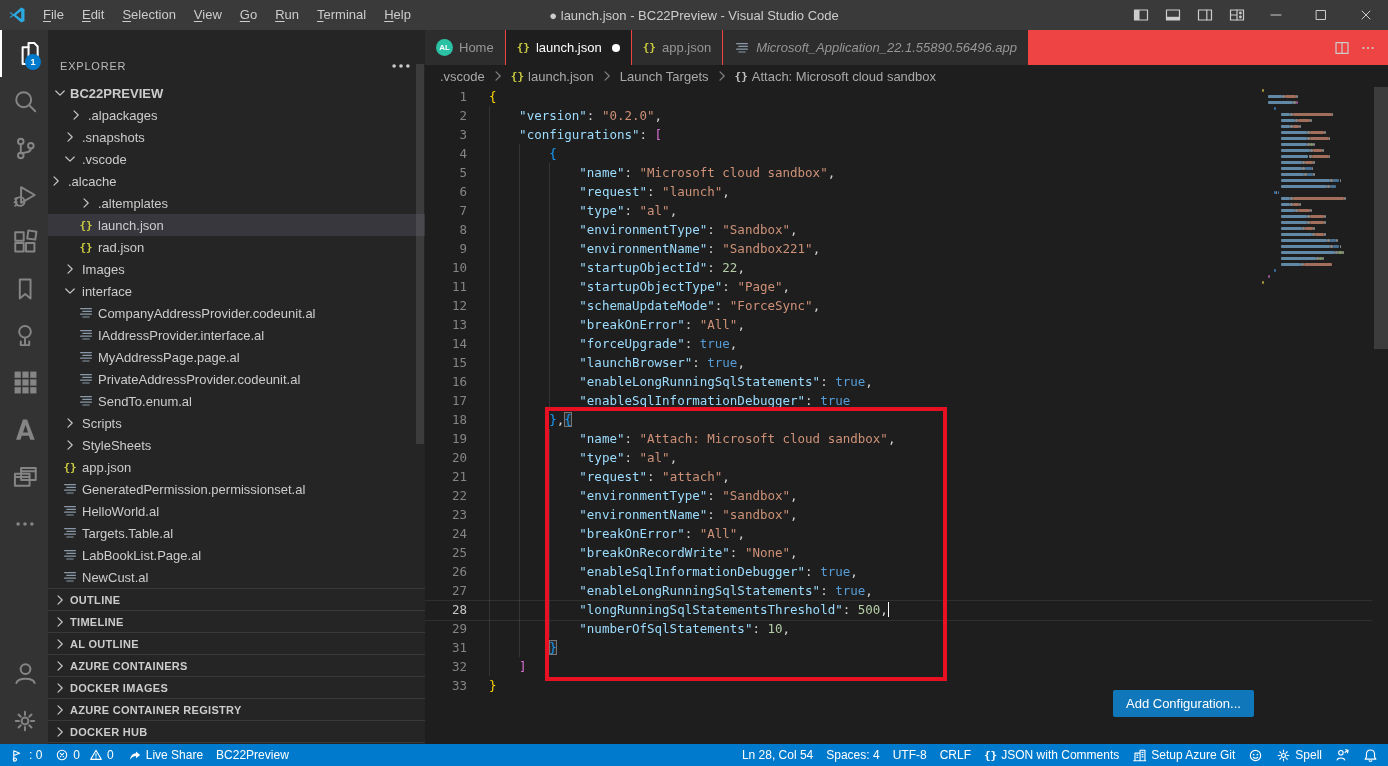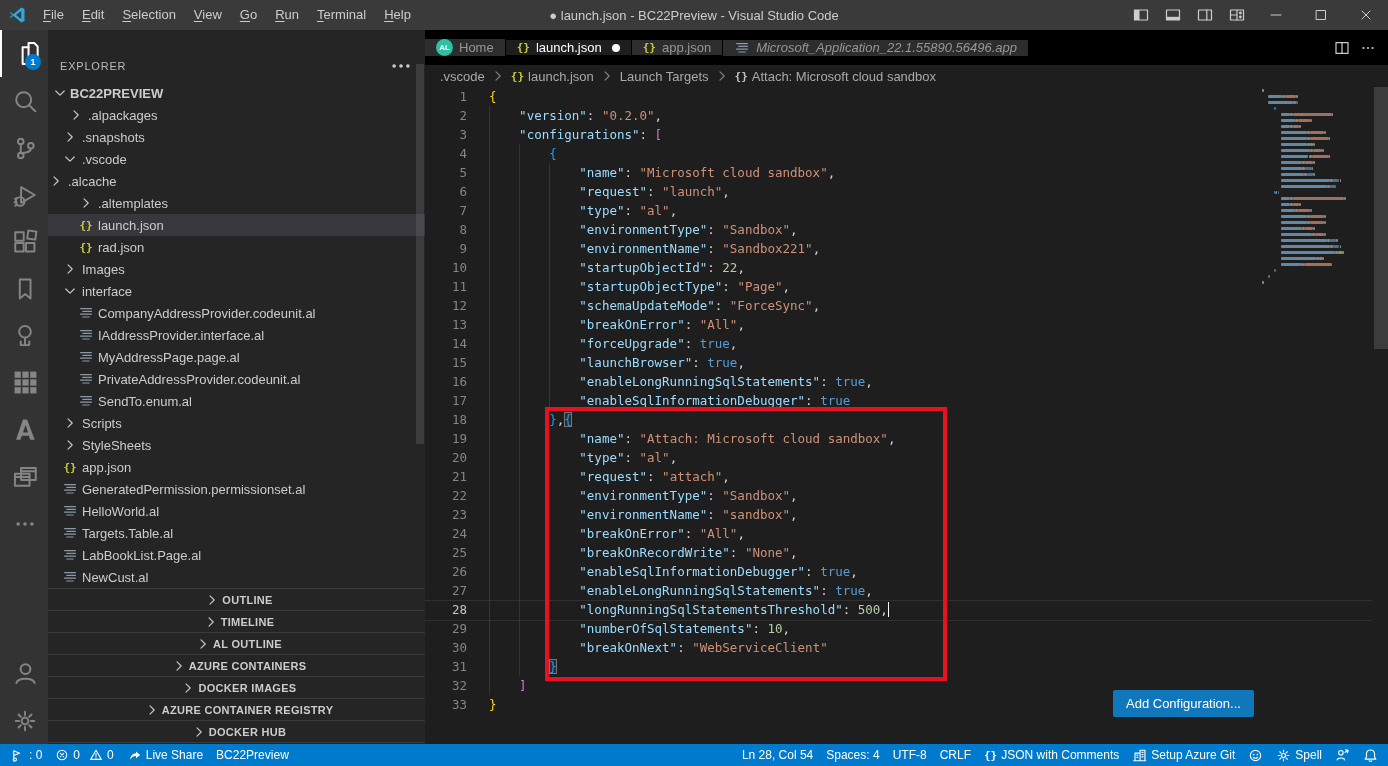--- a/index.html
+++ b/index.html
@@ -23,26 +23,26 @@
   .ab-badge{position:absolute;right:7px;bottom:7px;min-width:16px;height:16px;border-radius:9px;background:#007acc;color:#fff;font-size:9px;display:flex;align-items:center;justify-content:center;font-weight:bold;}
   
   .sidebar{position:absolute;left:48px;top:30px;width:377px;bottom:22px;background:#252526;color:#cccccc;overflow:hidden;z-index:20;}
   .sb-header{height:32px;display:flex;align-items:center;padding:0 12px;font-size:11px;color:#bbbbbb;letter-spacing:.8px;margin-top:20px;}
   .sb-header .more{margin-left:auto;color:#cccccc;}
   .sb-root{height:22px;display:flex;align-items:center;font-size:13px;font-weight:bold;padding-left:4px;gap:2px;}
   .tree-row{height:22px;display:flex;align-items:center;font-size:13px;gap:4px;box-sizing:border-box;white-space:nowrap;}
   .tree-row.selected{background:#37373d;}
   .tree-chev{width:16px;height:16px;flex:none;display:flex;align-items:center;justify-content:center;color:#c5c5c5;}
   .tree-ico{width:16px;height:16px;flex:none;display:flex;align-items:center;justify-content:center;}
-  .panel-row{height:22px;border-top:1px solid rgba(204,204,204,0.12);display:flex;align-items:center;font-size:11px;font-weight:bold;padding-left:4px;gap:2px;letter-spacing:.3px;box-sizing:border-box;justify-content:center;}
+  .panel-row{height:22px;border-top:1px solid rgba(204,204,204,0.12);display:flex;align-items:center;font-size:11px;font-weight:bold;padding-left:4px;gap:2px;letter-spacing:.3px;box-sizing:border-box;}
   .sb-scroll{position:absolute;right:1px;top:34px;width:8px;height:380px;background:rgba(121,121,121,0.28);}
   .json-glyph{font-family:"DejaVu Sans Mono",monospace;font-weight:bold;font-size:11px;color:#cbcb41;}
   
   .editor{position:absolute;left:425px;top:30px;right:0;bottom:22px;background:#1e1e1e;display:flex;flex-direction:column;z-index:10;}
-  .tabbar{height:35px;background:#000000;display:flex;flex:none;align-items:center;}
+  .tabbar{height:35px;background:#ef4444;display:flex;flex:none;}
   .tab{display:flex;align-items:center;padding:0 11px;font-size:13px;color:#969696;background:#2d2d2d;margin-right:1px;gap:6px;white-space:nowrap;}
   .tab.active{background:#1e1e1e;color:#ffffff;}
   .tab.italic .tab-label{font-style:italic;}
   .dirty-dot{width:8px;height:8px;border-radius:50%;background:#ffffff;margin-left:4px;}
   .al-badge{width:17px;height:17px;border-radius:50%;background:#2bc1a4;color:#fff;font-size:8px;font-weight:bold;display:flex;align-items:center;justify-content:center;}
   .tab-actions{margin-left:auto;display:flex;align-items:center;gap:10px;padding-right:12px;color:#cccccc;}
   .breadcrumbs{height:22px;flex:none;display:flex;align-items:center;font-size:13px;color:#a9a9a9;padding-left:15px;gap:5px;white-space:nowrap;}
   .bc-sep{color:#808080;display:flex;align-items:center;}
   .code-area{position:relative;flex:1;overflow:hidden;}
   .code-line{position:relative;height:19px;display:flex;font-family:"DejaVu Sans Mono",monospace;font-size:12.5px;white-space:pre;z-index:2;}
@@ -589,21 +589,20 @@
           <div class="code-line"><span class="ln">20</span><span class="guide" style="left: 64px;"></span><span class="guide" style="left: 94.12px;"></span><span class="guide" style="left: 124.24px;"></span><span class="code-text"><span class="tk-sp">            </span><span class="tk-key">"type"</span><span class="tk-pun">: </span><span class="tk-str">"al"</span><span class="tk-pun">,</span></span></div>
           <div class="code-line"><span class="ln">21</span><span class="guide" style="left: 64px;"></span><span class="guide" style="left: 94.12px;"></span><span class="guide" style="left: 124.24px;"></span><span class="code-text"><span class="tk-sp">            </span><span class="tk-key">"request"</span><span class="tk-pun">: </span><span class="tk-str">"attach"</span><span class="tk-pun">,</span></span></div>
           <div class="code-line"><span class="ln">22</span><span class="guide" style="left: 64px;"></span><span class="guide" style="left: 94.12px;"></span><span class="guide" style="left: 124.24px;"></span><span class="code-text"><span class="tk-sp">            </span><span class="tk-key">"environmentType"</span><span class="tk-pun">: </span><span class="tk-str">"Sandbox"</span><span class="tk-pun">,</span></span></div>
           <div class="code-line"><span class="ln">23</span><span class="guide" style="left: 64px;"></span><span class="guide" style="left: 94.12px;"></span><span class="guide" style="left: 124.24px;"></span><span class="code-text"><span class="tk-sp">            </span><span class="tk-key">"environmentName"</span><span class="tk-pun">: </span><span class="tk-str">"sandbox"</span><span class="tk-pun">,</span></span></div>
           <div class="code-line"><span class="ln">24</span><span class="guide" style="left: 64px;"></span><span class="guide" style="left: 94.12px;"></span><span class="guide" style="left: 124.24px;"></span><span class="code-text"><span class="tk-sp">            </span><span class="tk-key">"breakOnError"</span><span class="tk-pun">: </span><span class="tk-str">"All"</span><span class="tk-pun">,</span></span></div>
           <div class="code-line"><span class="ln">25</span><span class="guide" style="left: 64px;"></span><span class="guide" style="left: 94.12px;"></span><span class="guide" style="left: 124.24px;"></span><span class="code-text"><span class="tk-sp">            </span><span class="tk-key">"breakOnRecordWrite"</span><span class="tk-pun">: </span><span class="tk-str">"None"</span><span class="tk-pun">,</span></span></div>
           <div class="code-line"><span class="ln">26</span><span class="guide" style="left: 64px;"></span><span class="guide" style="left: 94.12px;"></span><span class="guide" style="left: 124.24px;"></span><span class="code-text"><span class="tk-sp">            </span><span class="tk-key">"enableSqlInformationDebugger"</span><span class="tk-pun">: </span><span class="tk-bool">true</span><span class="tk-pun">,</span></span></div>
           <div class="code-line"><span class="ln">27</span><span class="guide" style="left: 64px;"></span><span class="guide" style="left: 94.12px;"></span><span class="guide" style="left: 124.24px;"></span><span class="code-text"><span class="tk-sp">            </span><span class="tk-key">"enableLongRunningSqlStatements"</span><span class="tk-pun">: </span><span class="tk-bool">true</span><span class="tk-pun">,</span></span></div>
           <div class="code-line current"><span class="ln">28</span><span class="guide" style="left: 64px;"></span><span class="guide" style="left: 94.12px;"></span><span class="guide" style="left: 124.24px;"></span><span class="code-text"><span class="tk-sp">            </span><span class="tk-key">"longRunningSqlStatementsThreshold"</span><span class="tk-pun">: </span><span class="tk-num">500</span><span class="tk-pun">,</span><span class="cursor"></span></span></div>
           <div class="code-line"><span class="ln">29</span><span class="guide" style="left: 64px;"></span><span class="guide" style="left: 94.12px;"></span><span class="guide" style="left: 124.24px;"></span><span class="code-text"><span class="tk-sp">            </span><span class="tk-key">"numberOfSqlStatements"</span><span class="tk-pun">: </span><span class="tk-num">10</span><span class="tk-pun">,</span></span></div>
-          <div class="code-line"><span class="ln">30</span><span class="guide" style="left: 64px;"></span><span class="guide" style="left: 94.12px;"></span><span class="guide" style="left: 124.24px;"></span><span class="code-text"><span class="tk-sp">            </span><span class="tk-key">"breakOnNext"</span><span class="tk-pun">: </span><span class="tk-str">"WebServiceClient"</span></span></div>
           <div class="code-line"><span class="ln">31</span><span class="guide" style="left: 64px;"></span><span class="guide" style="left: 94.12px;"></span><span class="code-text"><span class="tk-sp">        </span><span class="tk-b3 match">}</span></span></div>
           <div class="code-line"><span class="ln">32</span><span class="guide" style="left: 64px;"></span><span class="code-text"><span class="tk-sp">    </span><span class="tk-b2">]</span></span></div>
           <div class="code-line"><span class="ln">33</span><span class="code-text"><span class="tk-b1">}</span></span></div>
         </div>
       <div class="minimap" id="minimap">
           <div class="mm-bar" style="left: 2px; top: 0px; width: 1.55px; background: rgb(192, 169, 64);"></div>
           <div class="mm-bar" style="left: 8.2px; top: 6px; width: 13.95px; background: rgb(109, 156, 190);"></div>
           <div class="mm-bar" style="left: 22.15px; top: 6px; width: 3.1px; background: rgb(154, 154, 154);"></div>
           <div class="mm-bar" style="left: 25.25px; top: 6px; width: 10.85px; background: rgb(185, 126, 103);"></div>
           <div class="mm-bar" style="left: 36.1px; top: 6px; width: 1.55px; background: rgb(154, 154, 154);"></div>

